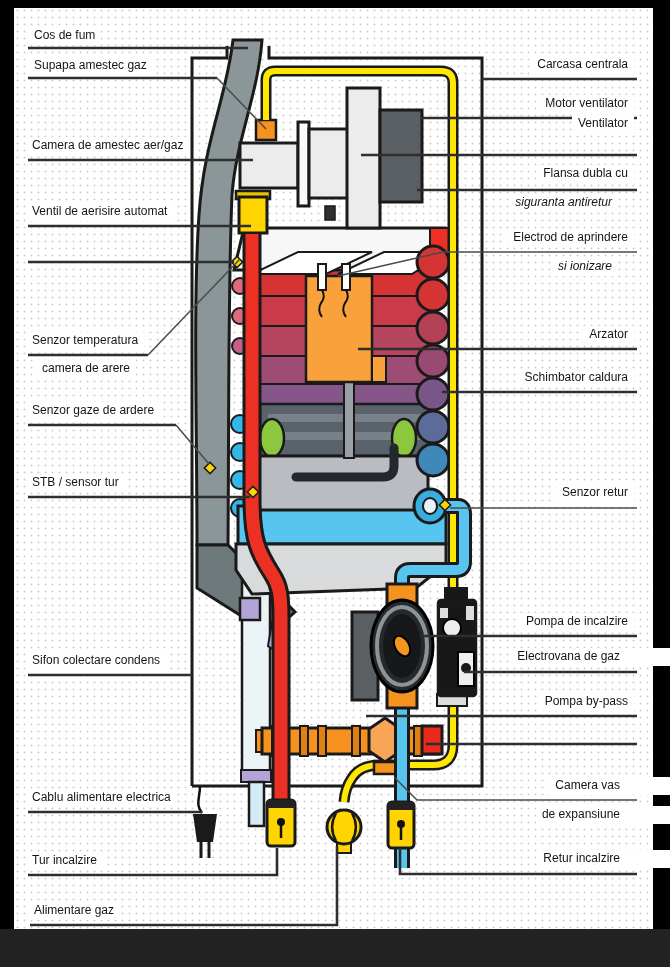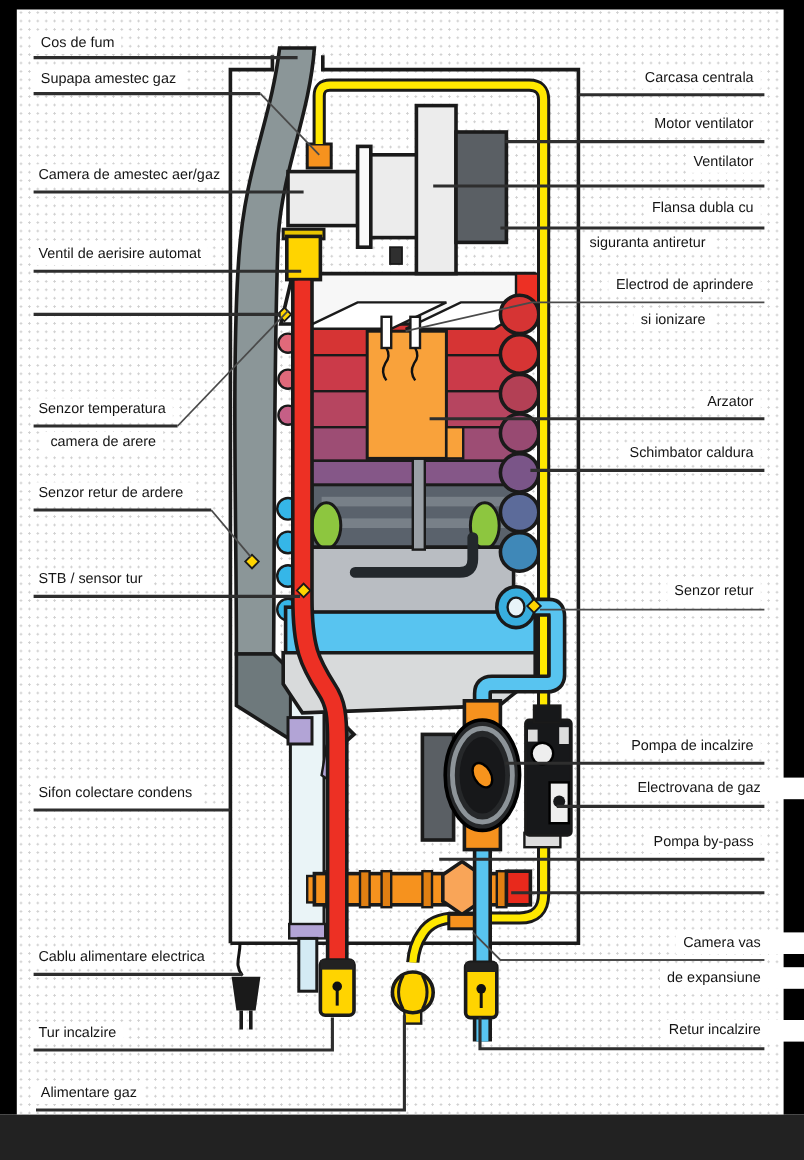--- a/index.html
+++ b/index.html
@@ -9,22 +9,22 @@
     background-image:radial-gradient(circle,#cfcfcf 0.9px,transparent 1.1px);
     background-size:7px 7px;
     font-family:"Liberation Sans",sans-serif;
   }
   svg.art{position:absolute;left:0;top:0;z-index:1;}
   .lbl{
     position:absolute;z-index:2;background:#ffffff;color:#151515;
     font-size:12px;line-height:15px;padding:1px 6px 2px 6px;white-space:nowrap;
   }
   .lbl.right{text-align:center;right:36px;}
-  .lbl.right2{text-align:center;right:76px;}
-  .lbl.bleed{right:0;padding-right:36px;text-align:right;}
+  .lbl.right2{text-align:center;right:52px;font-style:italic;}
+  .lbl.bleed{right:0;padding-right:50px;text-align:right;}
 </style>
 </head>
 <body>
 
 <div class="stage">
 
 <svg class="art" width="670" height="967" viewBox="0 0 670 967">
 
   <g stroke="#1a1a1a" stroke-width="3" fill="none">
     <path d="M192,786 L192,58 L227,58 L227,46 M269,46 L269,58 L482,58 L482,786 L192,786"></path>
@@ -247,30 +247,30 @@
 
   <path fill="#000000" fill-rule="evenodd" d="M0,0 H670 V967 H0 Z M14,8 H653 V953 H14 Z"></path>
 </svg>
 
 <div class="lbl" style="left:28px;top:27px">Cos de fum</div>
 <div class="lbl" style="left:28px;top:57px">Supapa amestec gaz</div>
 <div class="lbl" style="left:26px;top:203px">Ventil de aerisire automat</div>
 <div class="lbl" style="left:26px;top:137px">Camera de amestec aer/gaz</div>
 <div class="lbl" style="left:26px;top:332px">Senzor temperatura</div>
 <div class="lbl" style="left:36px;top:360px">camera de arere</div>
-<div class="lbl" style="left:26px;top:402px">Senzor retur de ardere</div>
+<div class="lbl" style="left:26px;top:402px">Senzor gaze de ardere</div>
 <div class="lbl" style="left:26px;top:474px">STB / sensor tur</div>
 <div class="lbl" style="left:26px;top:652px">Sifon colectare condens</div>
 <div class="lbl" style="left:26px;top:789px">Cablu alimentare electrica</div>
 <div class="lbl" style="left:26px;top:852px">Tur incalzire</div>
 <div class="lbl" style="left:28px;top:902px">Alimentare gaz</div>
 
 <div class="lbl right" style="top:56px">Carcasa centrala</div>
 <div class="lbl right" style="top:95px">Motor ventilator</div>
-<div class="lbl right" style="top:126px">Ventilator</div>
+<div class="lbl right" style="top:115px">Ventilator</div>
 <div class="lbl right" style="top:165px">Flansa dubla cu</div>
 <div class="lbl right2" style="top:194px">siguranta antiretur</div>
 <div class="lbl right" style="top:229px">Electrod de aprindere</div>
 <div class="lbl right2" style="top:258px">si ionizare</div>
 <div class="lbl right" style="top:326px">Arzator</div>
 <div class="lbl right" style="top:369px">Schimbator caldura</div>
 <div class="lbl right" style="top:484px">Senzor retur</div>
 <div class="lbl right" style="top:613px">Pompa de incalzire</div>
 <div class="lbl bleed" style="top:648px">Electrovana de gaz</div>
 <div class="lbl right" style="top:693px">Pompa by-pass</div>

